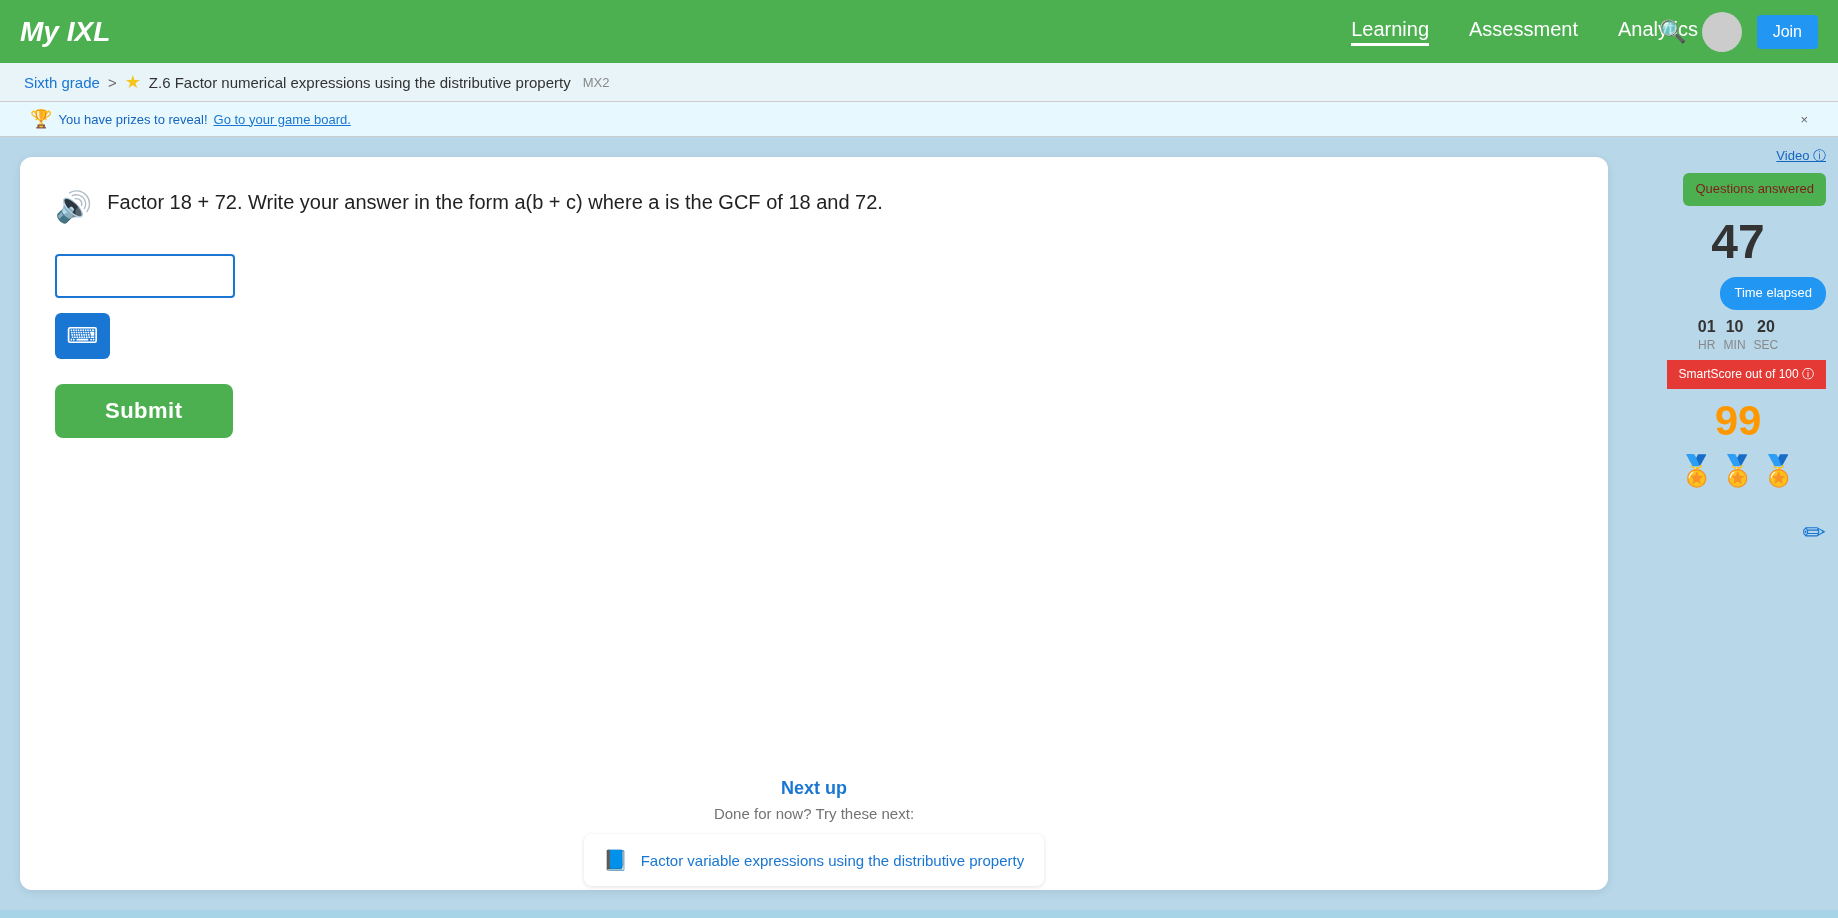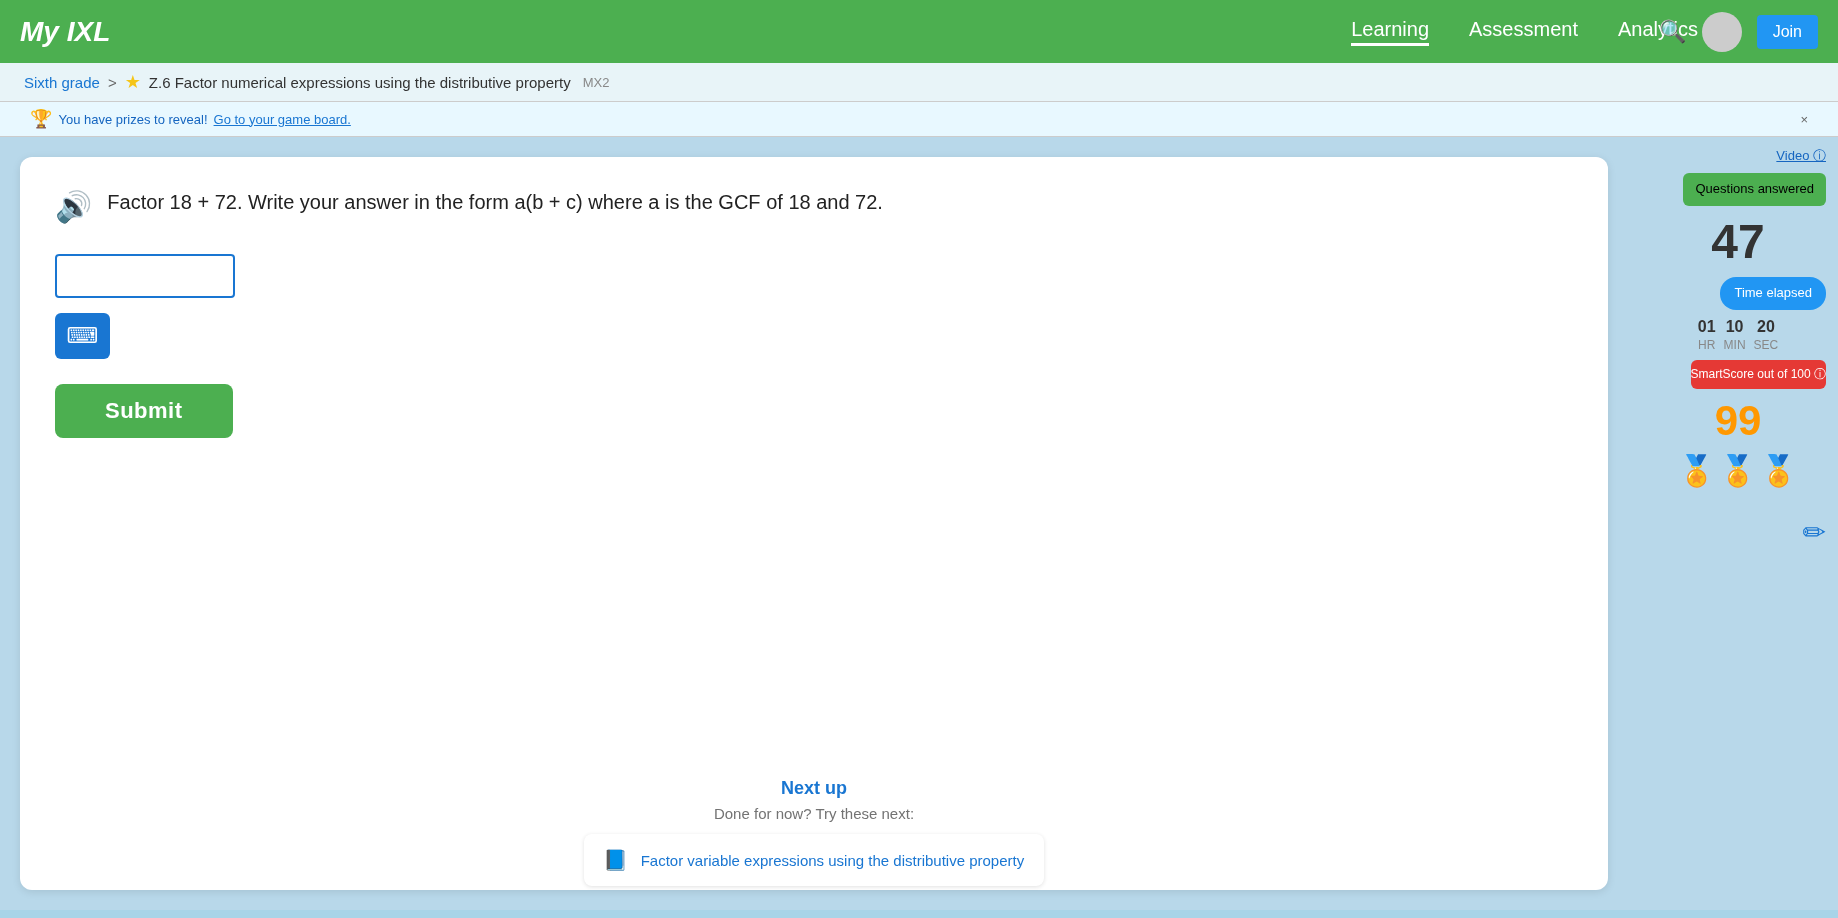--- a/index.html
+++ b/index.html
@@ -266,21 +266,21 @@
     .video-link {
       font-size: 13px;
       color: #1565c0;
       text-decoration: underline;
       cursor: pointer;
       align-self: flex-end;
     }
 
     .questions-answered-btn {
       background: #4caf50;
-      color: #000000;
+      color: #7f1d1d;
       border: none;
       border-radius: 6px;
       padding: 8px 12px;
       font-size: 13px;
       cursor: pointer;
       text-align: left;
       line-height: 1.3;
     }
 
     .score-number {
@@ -323,22 +323,22 @@
     }
     .time-label {
       font-size: 12px;
       color: #888;
     }
 
     .smart-score-btn {
       background: #e53935;
       color: white;
       border: none;
-      border-radius: 6px;
-      padding: 6px 0;
+      border-radius: 0;
+      padding: 6px 12px;
       font-size: 12px;
       cursor: pointer;
       text-align: center;
     }
 
     .smart-score-number {
       font-size: 42px;
       font-weight: bold;
       color: #ff9800;
       text-align: center;

